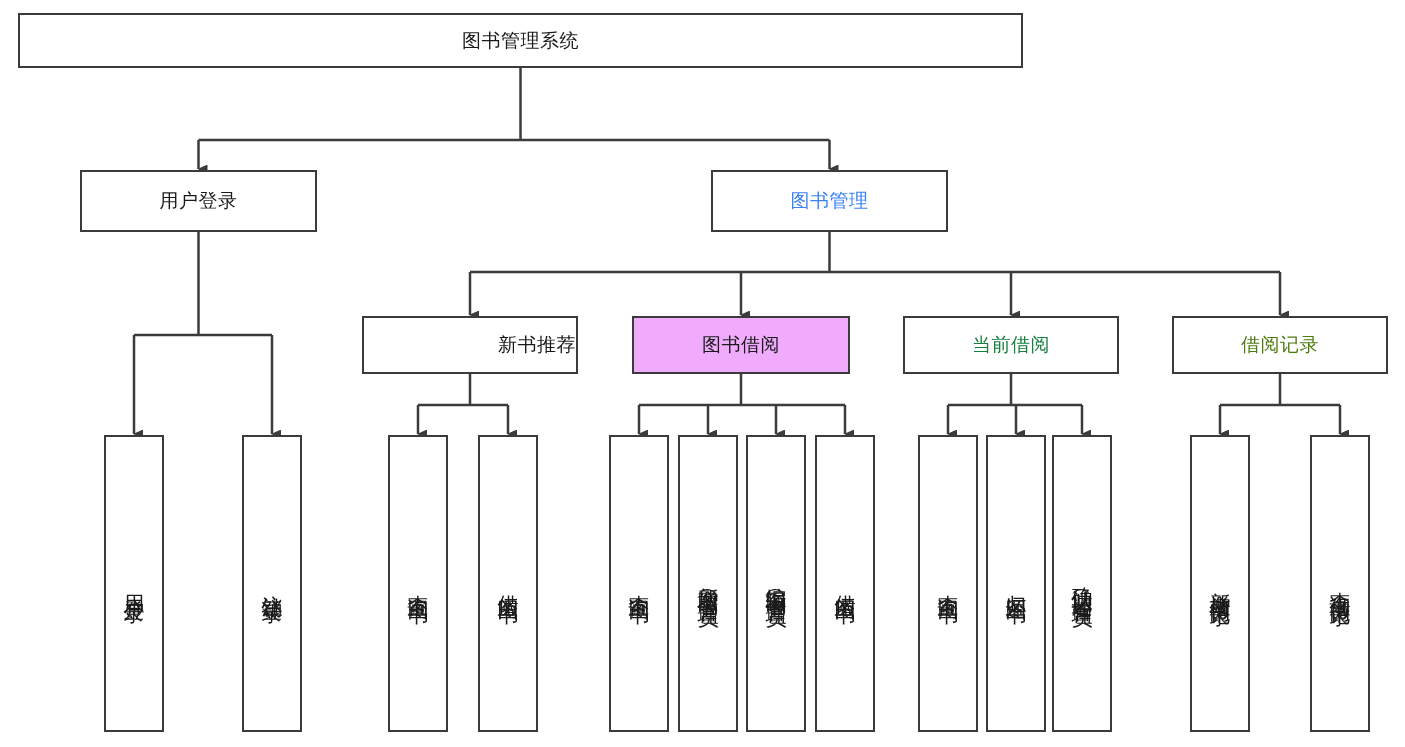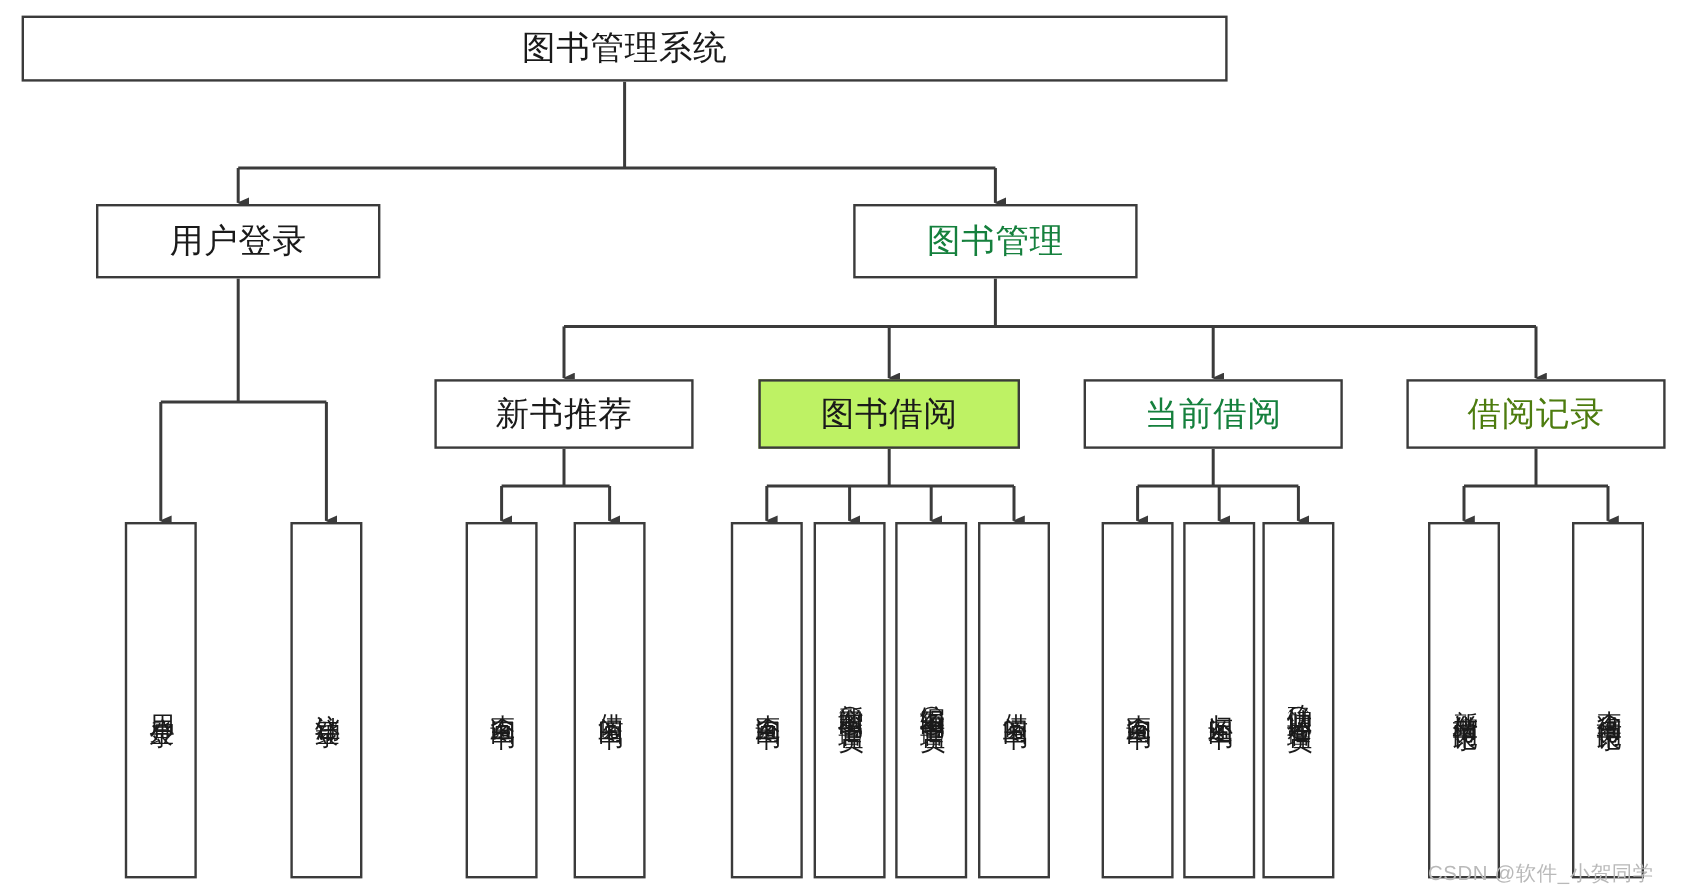--- a/index.html
+++ b/index.html
@@ -30,21 +30,21 @@
     position: absolute;
     box-sizing: border-box;
     background: #ffffff;
     border: 2.5px solid #3b3b3b;
     display: flex;
     align-items: center;
     justify-content: center;
     color: #1a1a1a;
   }
   .node-label {
-    font-size: 28px;
+    font-size: 19px;
     line-height: 1.15;
     letter-spacing: 0.5px;
     white-space: nowrap;
   }
   .node-box.vertical .node-label {
     writing-mode: vertical-rl;
     text-orientation: upright;
     letter-spacing: 3px;
     font-size: 21px;
     white-space: normal;
@@ -110,27 +110,27 @@
       </g>
   </svg>
 
   <div id="nodes-layer">
       <div class="node-box" style="left: 18px; top: 13px; width: 1005px; height: 55px; border-color: rgb(59, 59, 59); background: rgb(255, 255, 255); color: rgb(26, 26, 26);">
         <span class="node-label">图书管理系统</span>
       </div>
       <div class="node-box" style="left: 80px; top: 170px; width: 237px; height: 62px; border-color: rgb(59, 59, 59); background: rgb(255, 255, 255); color: rgb(26, 26, 26);">
         <span class="node-label">用户登录</span>
       </div>
-      <div class="node-box" style="left: 711px; top: 170px; width: 237px; height: 62px; border-color: rgb(59, 59, 59); background: rgb(255, 255, 255); color: #15803d;">
+      <div class="node-box" style="left: 711px; top: 170px; width: 237px; height: 62px; border-color: rgb(59, 59, 59); background: rgb(255, 255, 255); color: #3b82f6;">
         <span class="node-label">图书管理</span>
       </div>
-      <div class="node-box" style="left: 362px; top: 316px; width: 216px; height: 58px; border-color: rgb(59, 59, 59); background: rgb(255, 255, 255); color: rgb(26, 26, 26);">
+      <div class="node-box" style="left: 362px; top: 316px; width: 216px; height: 58px; border-color: rgb(59, 59, 59); background: rgb(255, 255, 255); color: rgb(26, 26, 26); justify-content: flex-end;">
         <span class="node-label">新书推荐</span>
       </div>
-      <div class="node-box" style="left: 632px; top: 316px; width: 218px; height: 58px; border-color: rgb(59, 59, 59); background: #bef264; color: rgb(26, 26, 26);">
+      <div class="node-box" style="left: 632px; top: 316px; width: 218px; height: 58px; border-color: rgb(59, 59, 59); background: #f0abfc; color: rgb(26, 26, 26);">
         <span class="node-label">图书借阅</span>
       </div>
       <div class="node-box" style="left: 903px; top: 316px; width: 216px; height: 58px; border-color: rgb(59, 59, 59); background: rgb(255, 255, 255); color: #15803d;">
         <span class="node-label">当前借阅</span>
       </div>
       <div class="node-box" style="left: 1172px; top: 316px; width: 216px; height: 58px; border-color: rgb(59, 59, 59); background: rgb(255, 255, 255); color: #4d7c0f;">
         <span class="node-label">借阅记录</span>
       </div>
       <div class="node-box vertical" style="left: 104px; top: 435px; width: 60px; height: 297px; border-color: rgb(59, 59, 59); background: rgb(255, 255, 255); color: rgb(26, 26, 26);">
         <span class="node-label">用户登录</span>
@@ -166,14 +166,13 @@
         <span class="node-label">确认归还（管理员）</span>
       </div>
       <div class="node-box vertical" style="left: 1190px; top: 435px; width: 60px; height: 297px; border-color: rgb(59, 59, 59); background: rgb(255, 255, 255); color: rgb(26, 26, 26);">
         <span class="node-label">新增借阅记录</span>
       </div>
       <div class="node-box vertical" style="left: 1310px; top: 435px; width: 60px; height: 297px; border-color: rgb(59, 59, 59); background: rgb(255, 255, 255); color: rgb(26, 26, 26);">
         <span class="node-label">查询借阅记录</span>
       </div>
     </div>
 
-  <div class="watermark" style="left: 1190px; top: 716px; color: rgb(185, 185, 185);">CSDN @软件_小贺同学</div>
 </div>
 
 </body></html>

